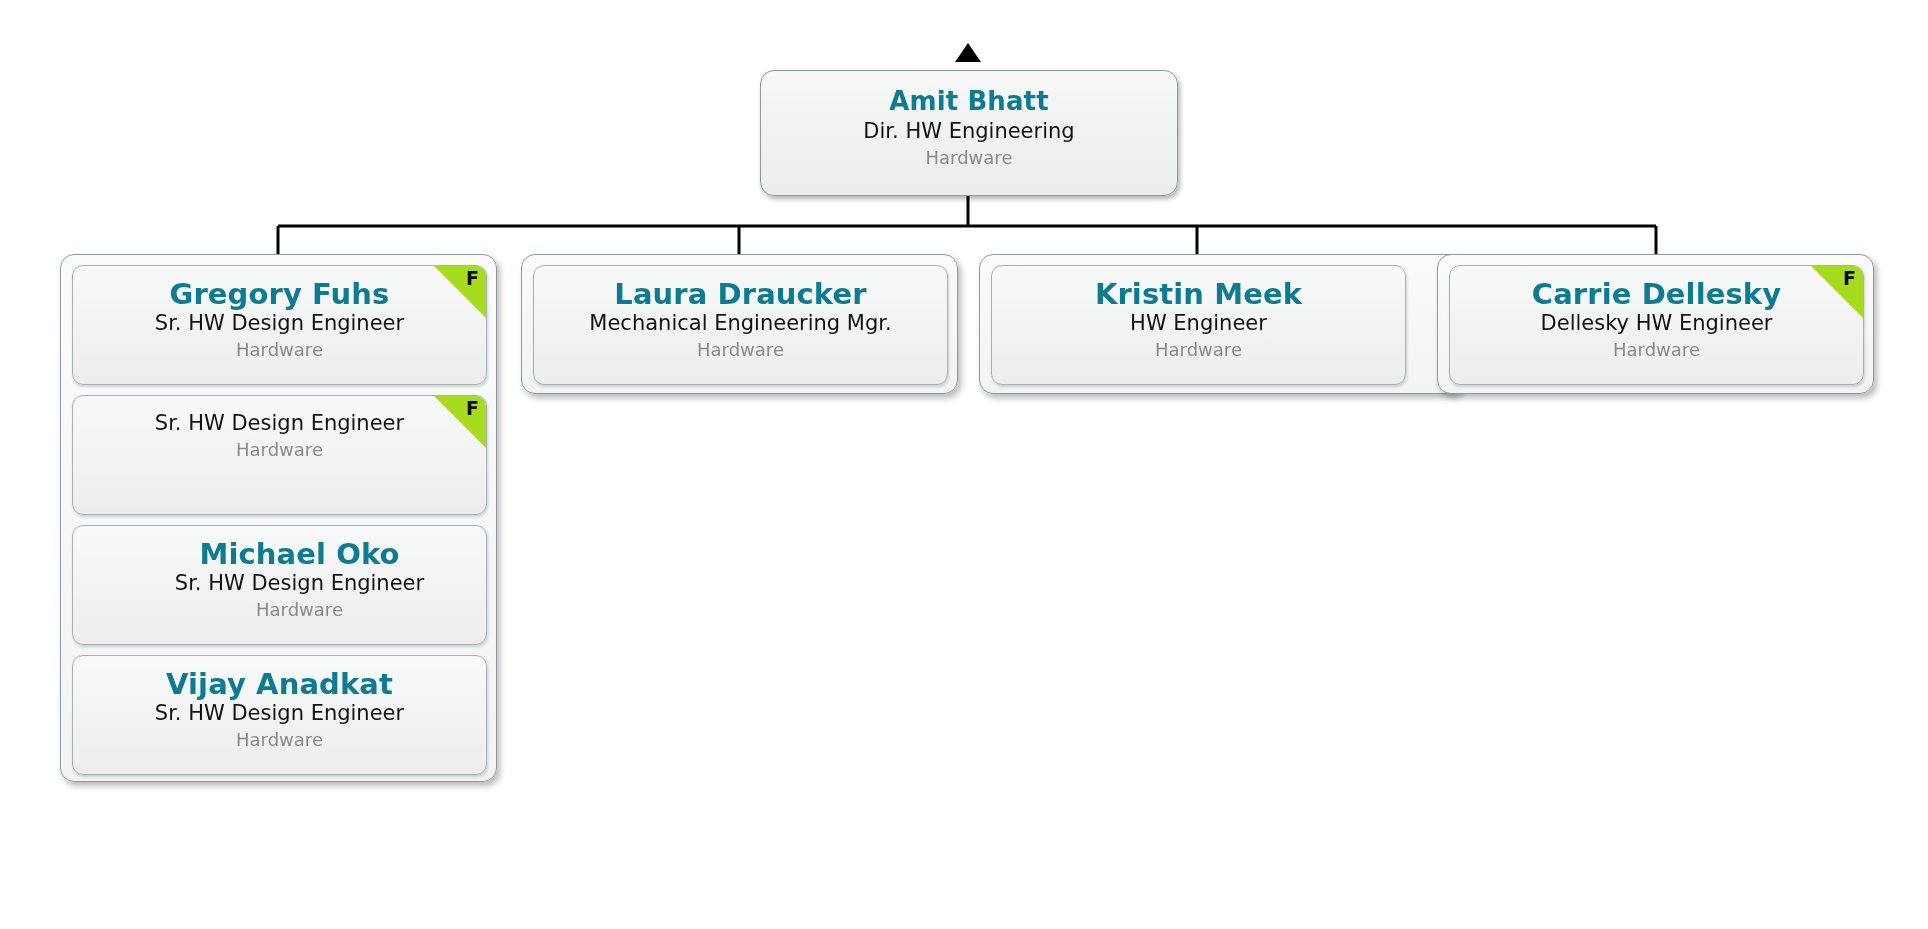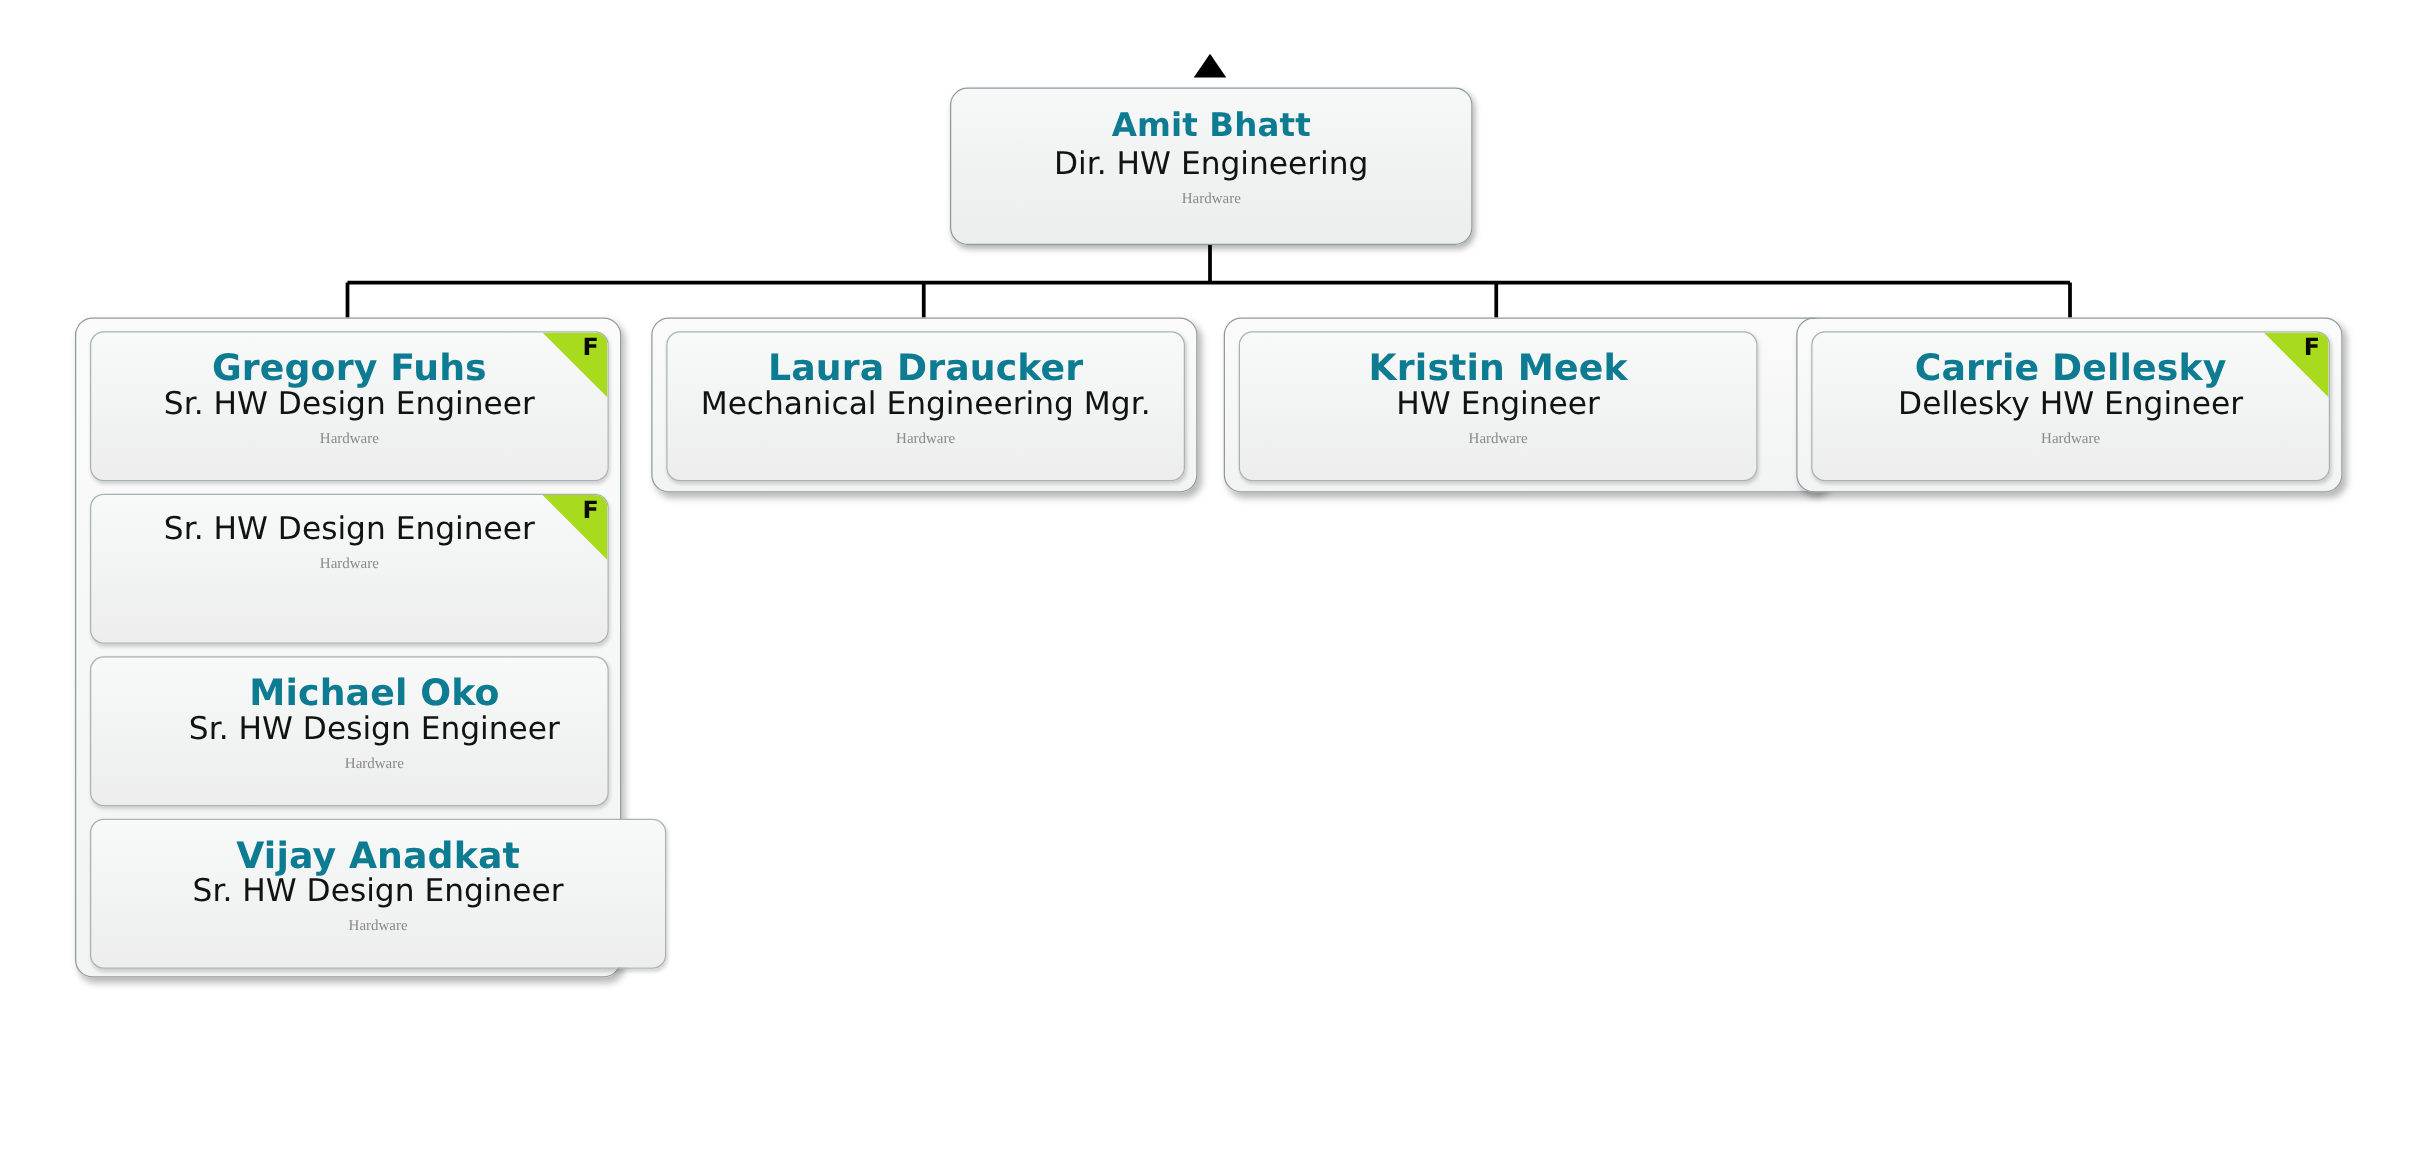--- a/index.html
+++ b/index.html
@@ -86,31 +86,30 @@
     font-weight: bold;
     font-size: 29px;
     line-height: 30px;
     letter-spacing: 0.1px;
     white-space: nowrap;
   }
   .root .node-name { font-size: 26px; line-height: 32px; }
 
   .node-title {
     color: #121212;
-    font-size: 25px;
+    font-size: 21px;
     line-height: 28px;
     white-space: nowrap;
   }
 
   .node-dept {
     color: #8a8a8a;
-    font-size: 12px;
+    font-size: 18px;
     line-height: 26px;
     white-space: nowrap;
-    font-family: Liberation Serif, serif;
   }
 
   
   .flag {
     position: absolute;
     top: 0;
     right: 0;
     width: 52px;
     height: 52px;
     overflow: hidden;
@@ -190,21 +189,21 @@
       <div class="node-title">Sr. HW Design Engineer</div>
       <div class="node-dept">Hardware</div>
     </div>
 
     <div class="inner-card" style="left:11px; top:270px; width:415px; height:120px;padding-left:40px;">
       <div class="node-name">Michael Oko</div>
       <div class="node-title">Sr. HW Design Engineer</div>
       <div class="node-dept">Hardware</div>
     </div>
 
-    <div class="inner-card" style="left:11px; top:400px; width:461px; height:120px;">
+    <div class="inner-card" style="left:11px; top:400px; width:415px; height:120px;">
       <div class="node-name">Vijay Anadkat</div>
       <div class="node-title">Sr. HW Design Engineer</div>
       <div class="node-dept">Hardware</div>
     </div>
   </div>
 
   <div class="group-frame" style="left:521px; top:254px; width:437px; height:140px;">
     <div class="inner-card" style="left:11px; top:10px; width:415px; height:120px;">
       <div class="node-name">Laura Draucker</div>
       <div class="node-title">Mechanical Engineering Mgr.</div>

